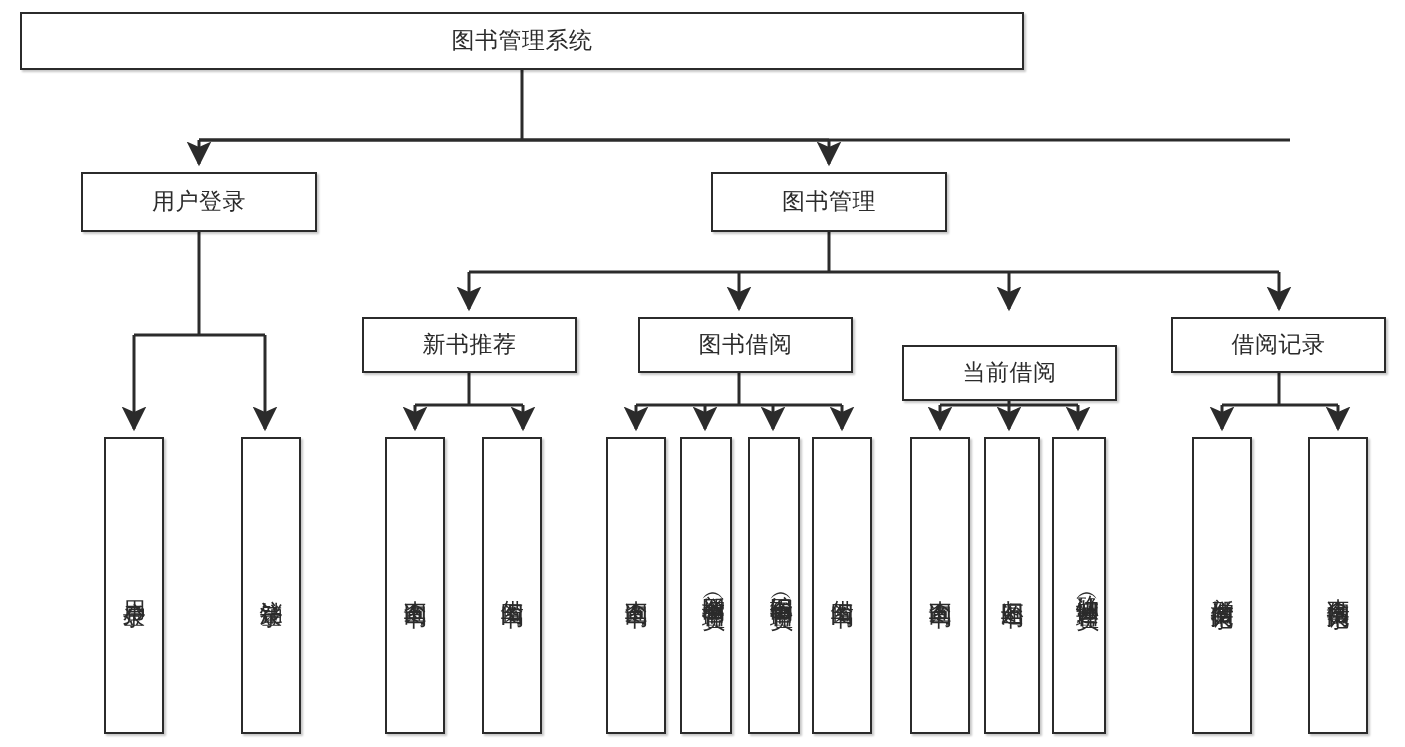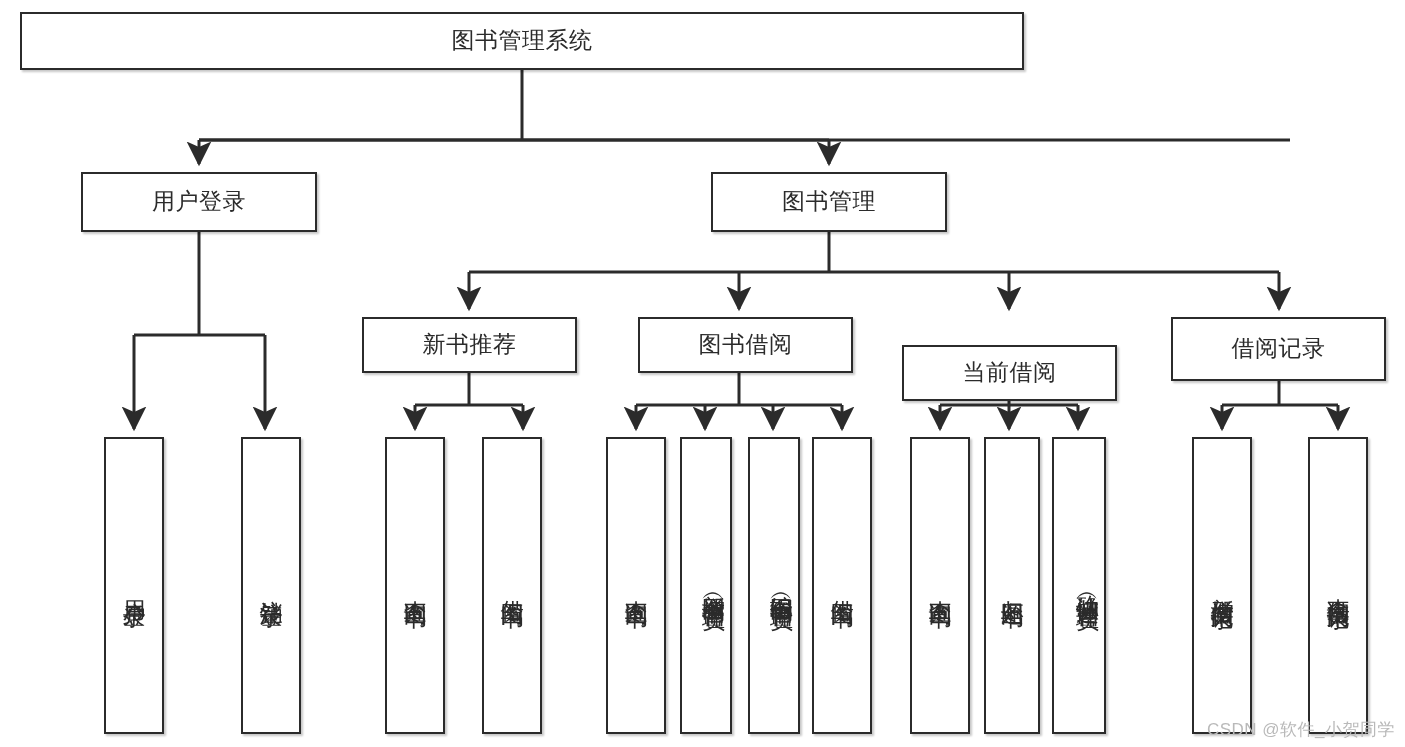--- a/index.html
+++ b/index.html
@@ -136,21 +136,21 @@
 
   <div class="node horiz" style="left:711px; top:172px; width:236px; height:60px;">
     <span>图书管理</span>
   </div>
   <div class="node horiz" style="left:632px; top:317px; width:215px; height:56px;margin-left:6px;">
     <span>图书借阅</span>
   </div>
   <div class="node horiz" style="left:902px; top:317px; width:215px; height:56px;margin-top:28px;">
     <span>当前借阅</span>
   </div>
-  <div class="node horiz" style="left:1171px; top:317px; width:215px; height:64px;">
+  <div class="node horiz" style="left:1171px; top:317px; width:215px; height:56px;">
     <span>借阅记录</span>
   </div>
 
   <div class="node vert" style="left:104px; top:437px; width:60px; height:297px;">
     <span>用户登录</span>
   </div>
   <div class="node vert" style="left:241px; top:437px; width:60px; height:297px;">
     <span>注销登录</span>
   </div>
 
@@ -184,15 +184,14 @@
     <span>确认归还（管理员）</span>
   </div>
 
   <div class="node vert" style="left:1192px; top:437px; width:60px; height:297px;">
     <span>新增借阅记录</span>
   </div>
   <div class="node vert" style="left:1308px; top:437px; width:60px; height:297px;">
     <span>查询借阅记录</span>
   </div>
 
-  <div class="watermark">CSDN @软件_小贺同学</div>
 
 </div>
 
 </body></html>

